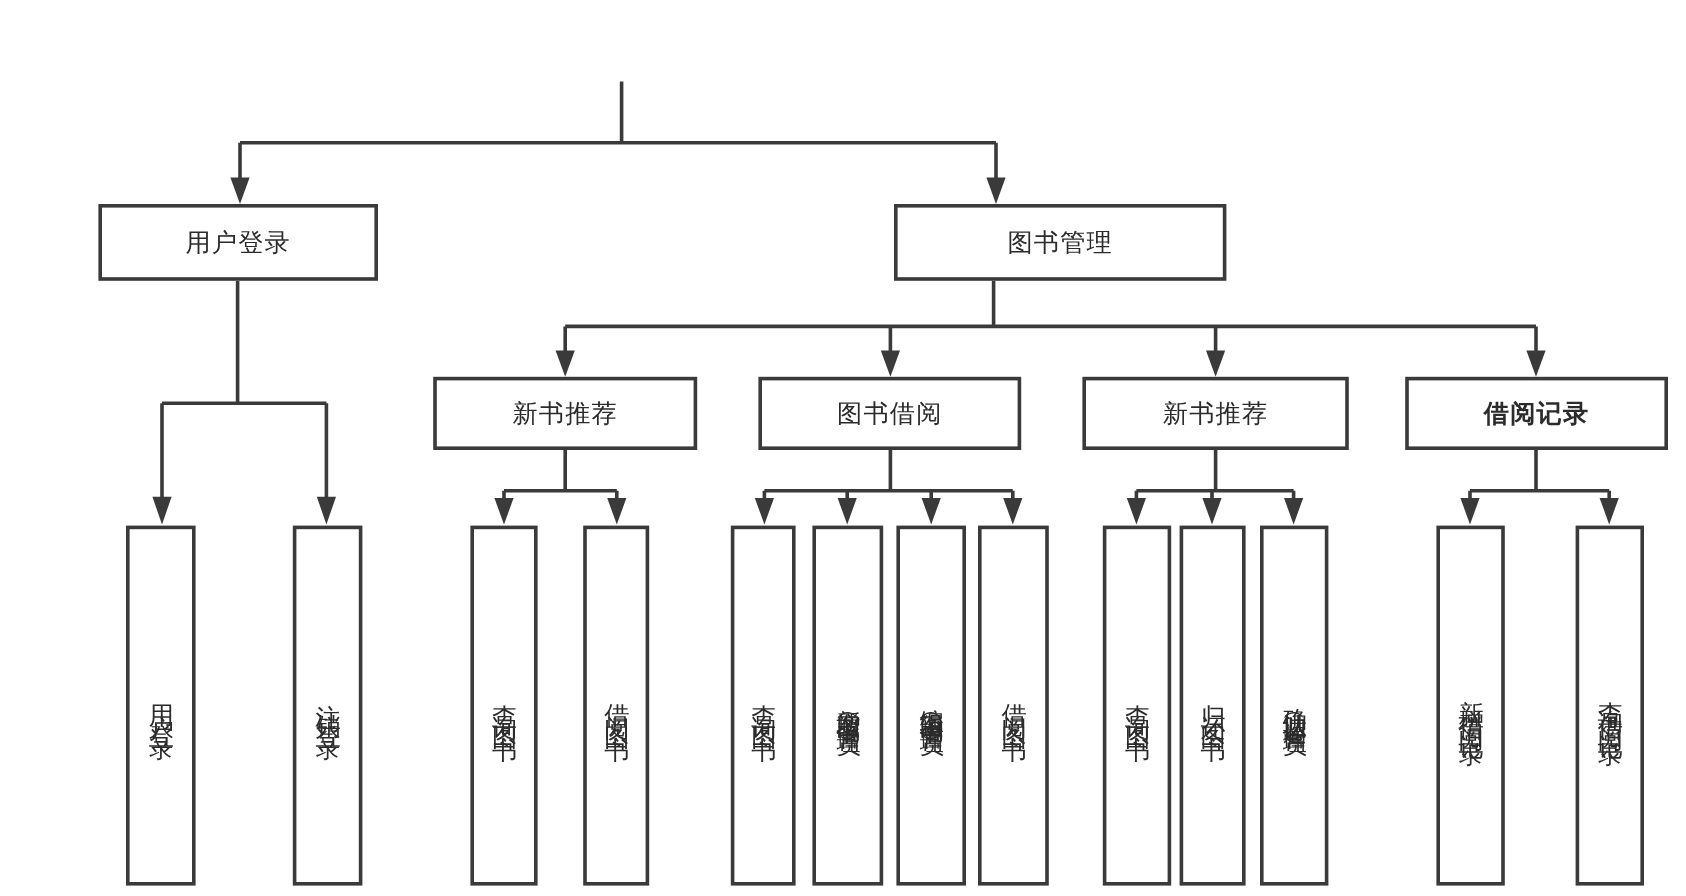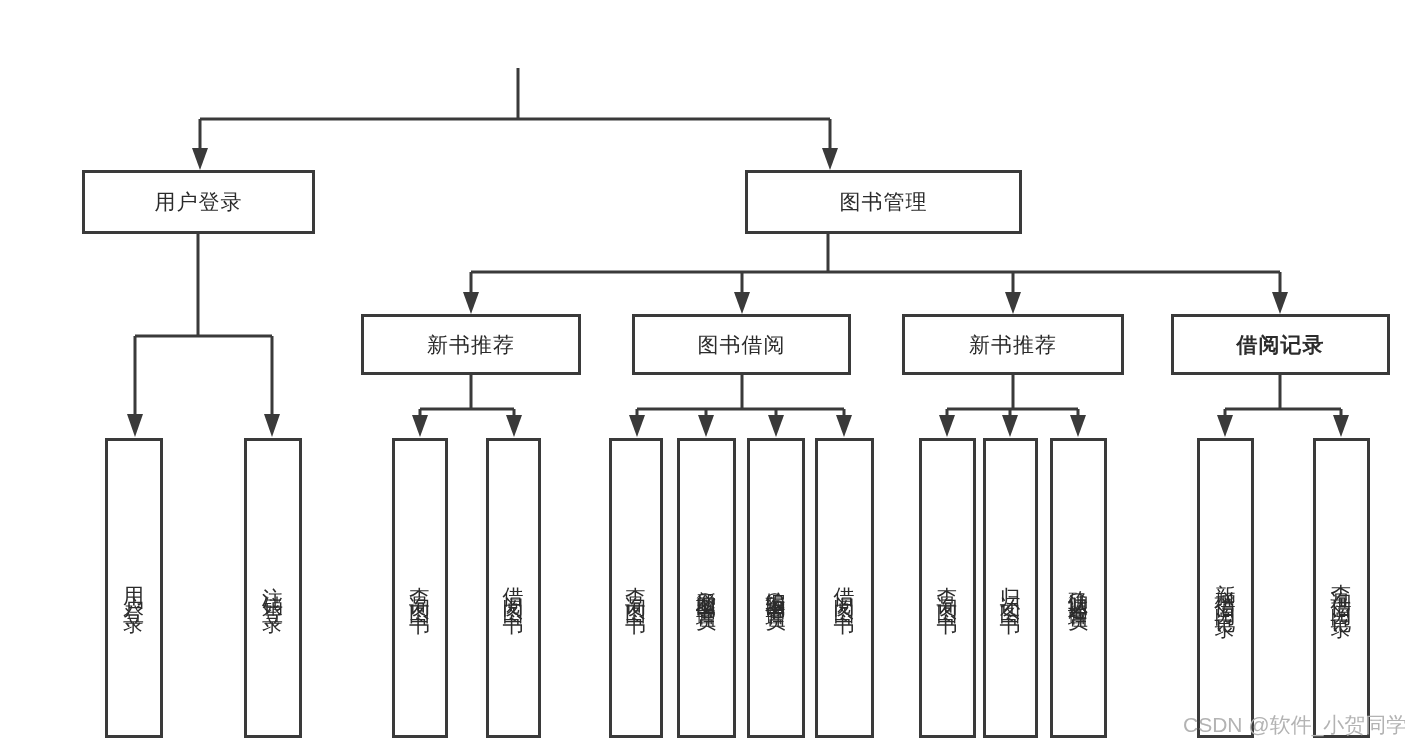--- a/index.html
+++ b/index.html
@@ -150,15 +150,14 @@
     <span class="vtext long">确认归还（管理员）</span>
   </div>
 
   <div class="vbox" style="left:1197px;top:438px;width:57px;height:300px;">
     <span class="vtext med">新增借阅记录</span>
   </div>
   <div class="vbox" style="left:1313px;top:438px;width:57px;height:300px;">
     <span class="vtext med">查询借阅记录</span>
   </div>
 
-  <div id="watermark">CSDN @软件_小贺同学</div>
 
 </div>
 
 </body></html>

